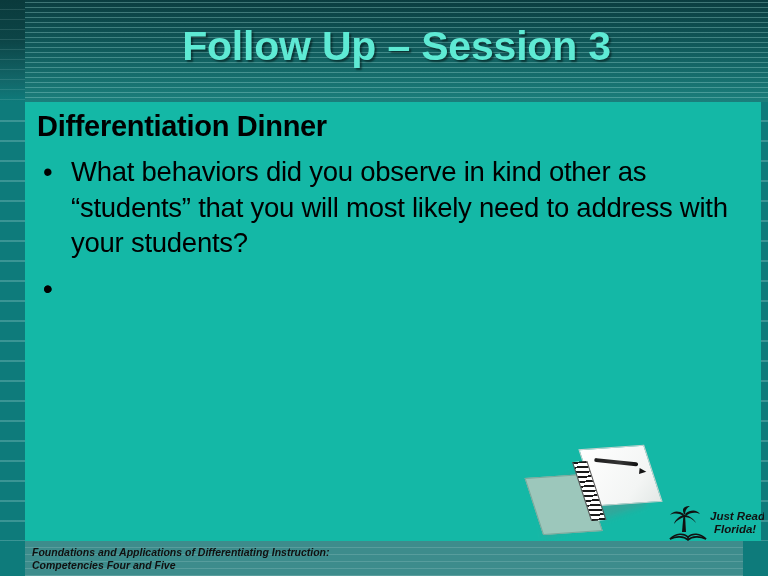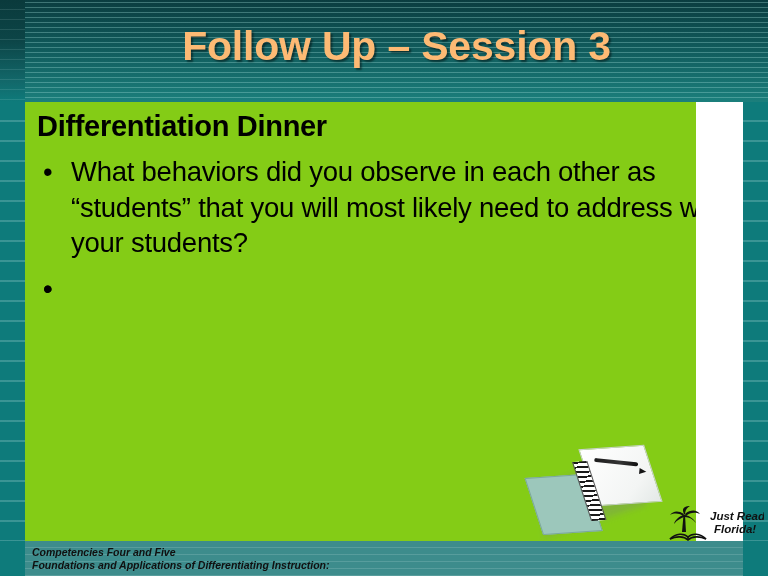--- a/index.html
+++ b/index.html
@@ -62,21 +62,21 @@
     );
   }
   #title {
     position: absolute;
     left: 25px; top: 0;
     width: 743px;
     height: 102px;
     display: flex;
     align-items: center;
     justify-content: center;
-    color: #fdba74;
+    color: #5eead4;
     font-size: 41px;
     font-weight: bold;
     letter-spacing: -0.2px;
     text-shadow: 2px 2px 2px rgba(0,0,0,0.45);
     white-space: nowrap;
     padding-bottom: 10px;
     box-sizing: border-box;
   }
 
   
@@ -94,23 +94,23 @@
       rgba(215,240,238,0.22) 20px
     );
   }
   #side-band-left { left: 0; }
   #side-band-right { left: 743px; }
 
   
   #content {
     position: absolute;
     left: 25px; top: 102px;
-    width: 671px;
+    width: 736px;
     height: 439px;
-    background: #84cc16;
+    background: #14b8a6;
     overflow: hidden;
   }
   #subtitle {
     position: absolute;
     left: 12px;
     top: 8px;
     font-size: 29px;
     font-weight: bold;
     color: #000000;
     letter-spacing: -0.3px;
@@ -283,21 +283,21 @@
 
   <div id="side-band-left" class="side-band"></div>
   <div id="side-band-right" class="side-band"></div>
 
   <div id="content">
     <div id="subtitle">Differentiation Dinner</div>
 
     <div id="bullets">
       <div class="bullet">
         <span class="dot">•</span>
-        <span>What behaviors did you observe in each other as “students” that you will most likely need to address with your students?</span>
+        <span>What behaviors did you observe in kind other as “students” that you will most likely need to address with your students?</span>
       </div>
       <div class="bullet">
         <span class="dot">•</span>
       </div>
       <div class="bullet">
         <span class="dot">•</span>
       </div>
     </div>
   </div>
 
@@ -330,19 +330,19 @@
 
       <text x="42" y="14" font-family="Liberation Sans, sans-serif" font-size="11.5" font-weight="bold" font-style="italic" fill="#111111">Just Read,</text>
       <text x="46" y="27" font-family="Liberation Sans, sans-serif" font-size="11.5" font-weight="bold" font-style="italic" fill="#111111">Florida!</text>
     </svg>
   </div>
 
   <div id="footer">
     <div id="footer-leftband"></div>
     <div id="footer-rightband"></div>
     <div id="footer-text">
+      <div>Foundations and Applications of Differentiating Instruction:</div>
       <div>Competencies Four and Five</div>
-      <div>Foundations and Applications of Differentiating Instruction:</div>
     </div>
     <div id="slide-number">S1 - 1</div>
   </div>
 
 </div>
 
 </body></html>

